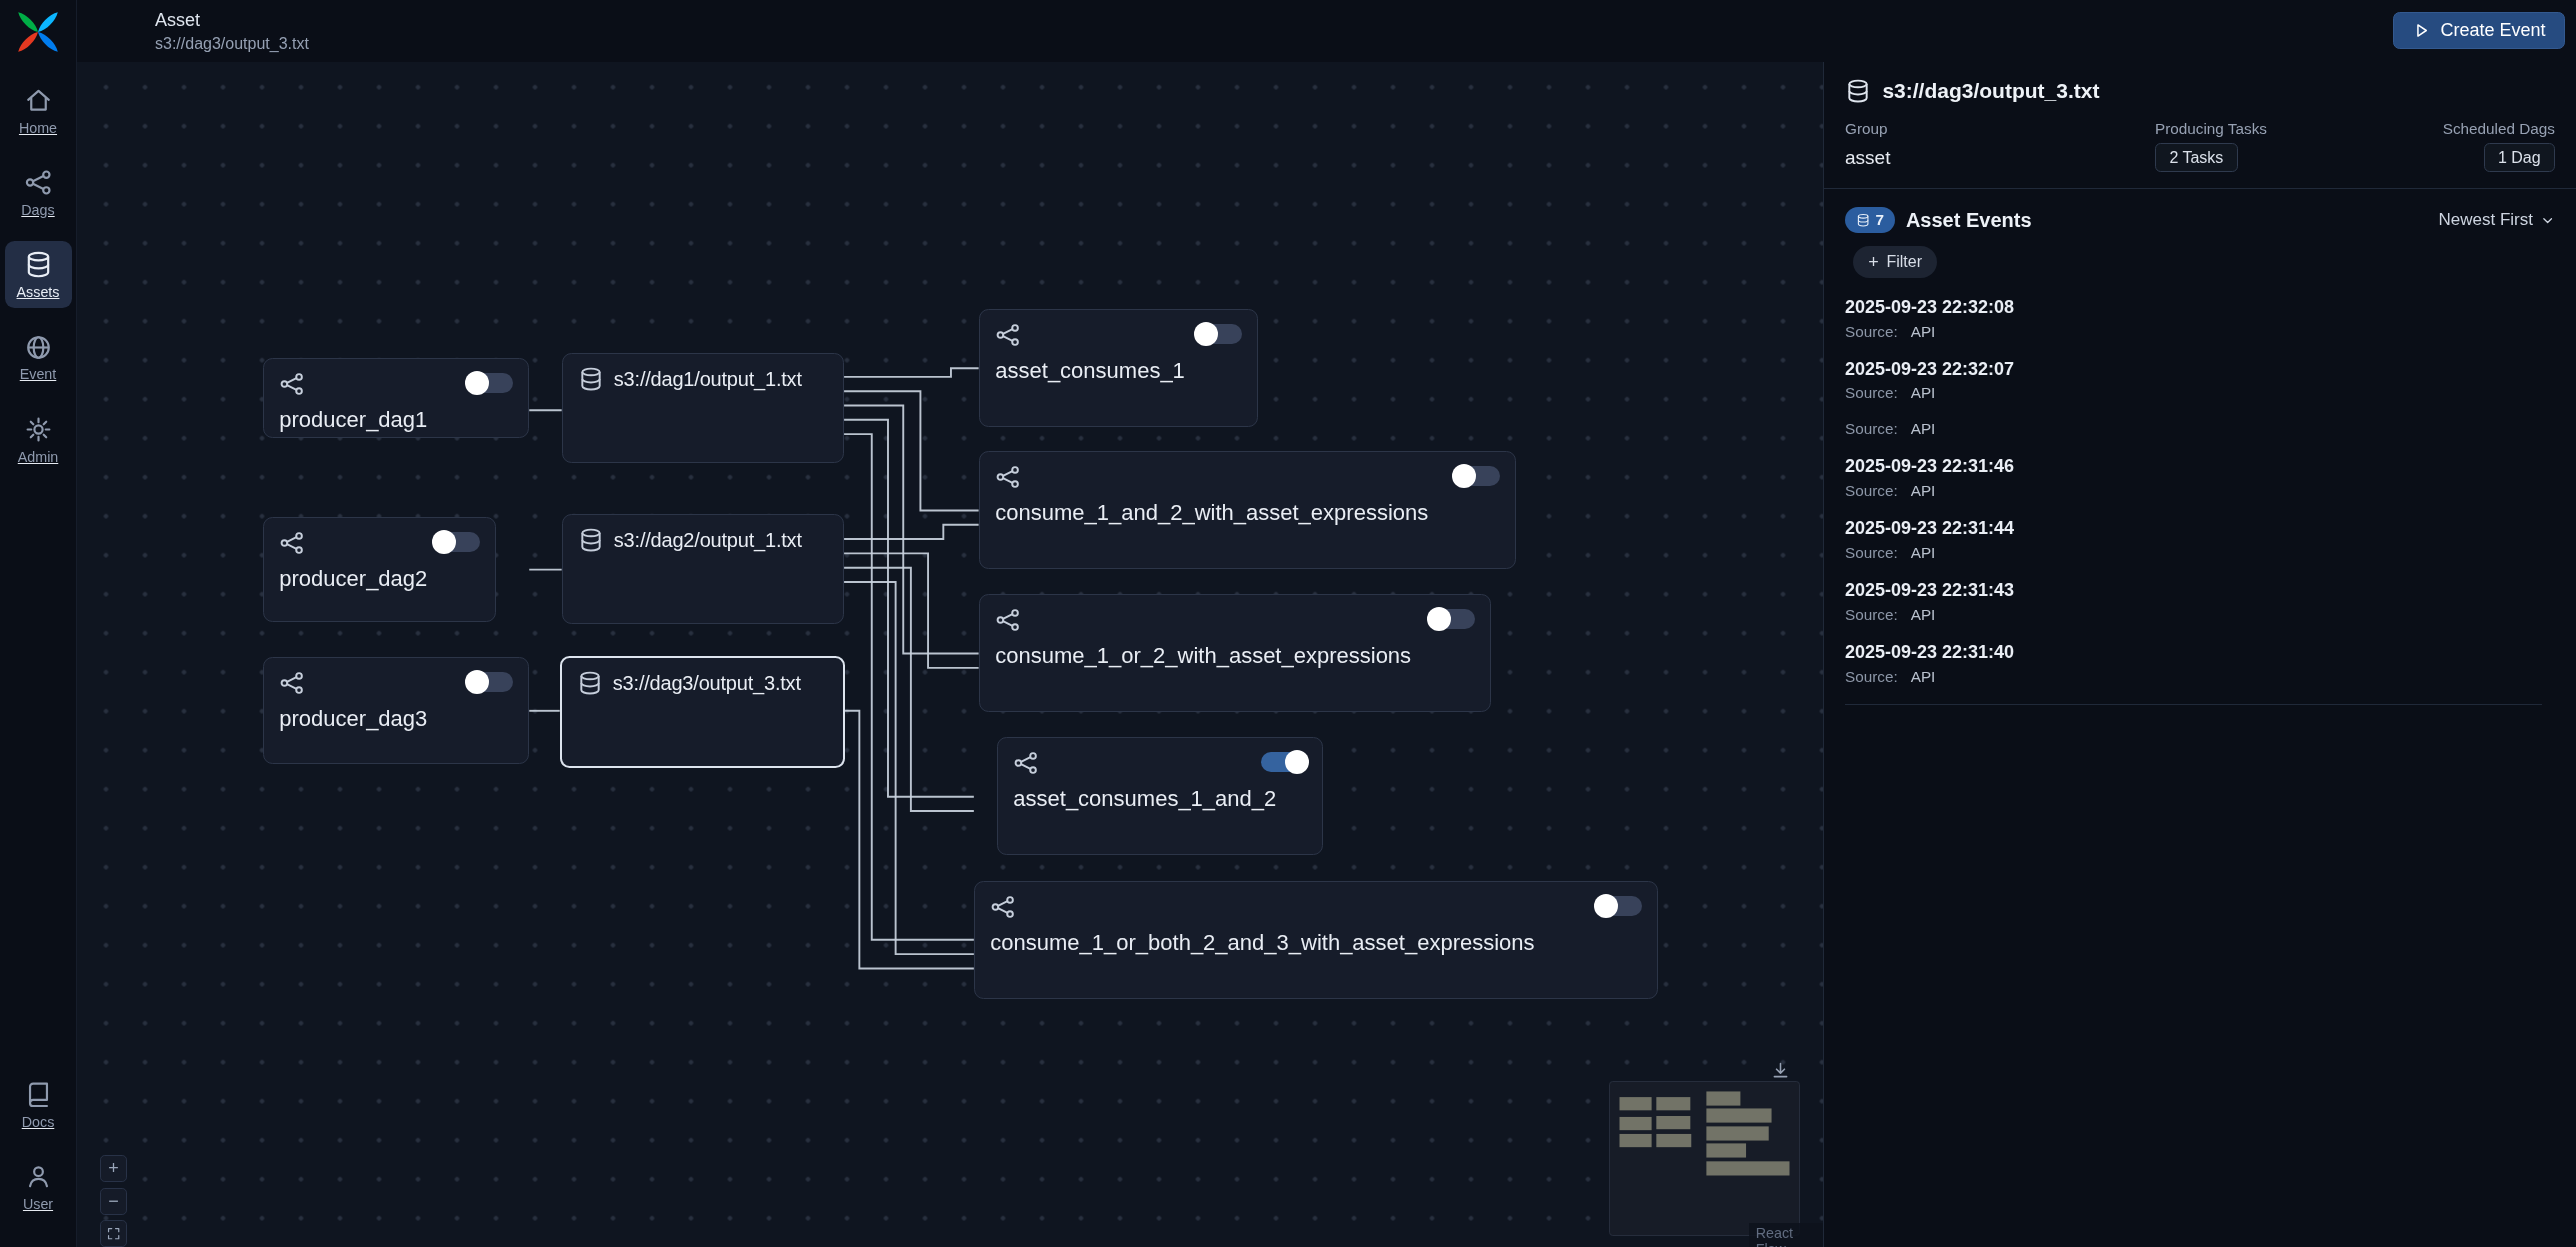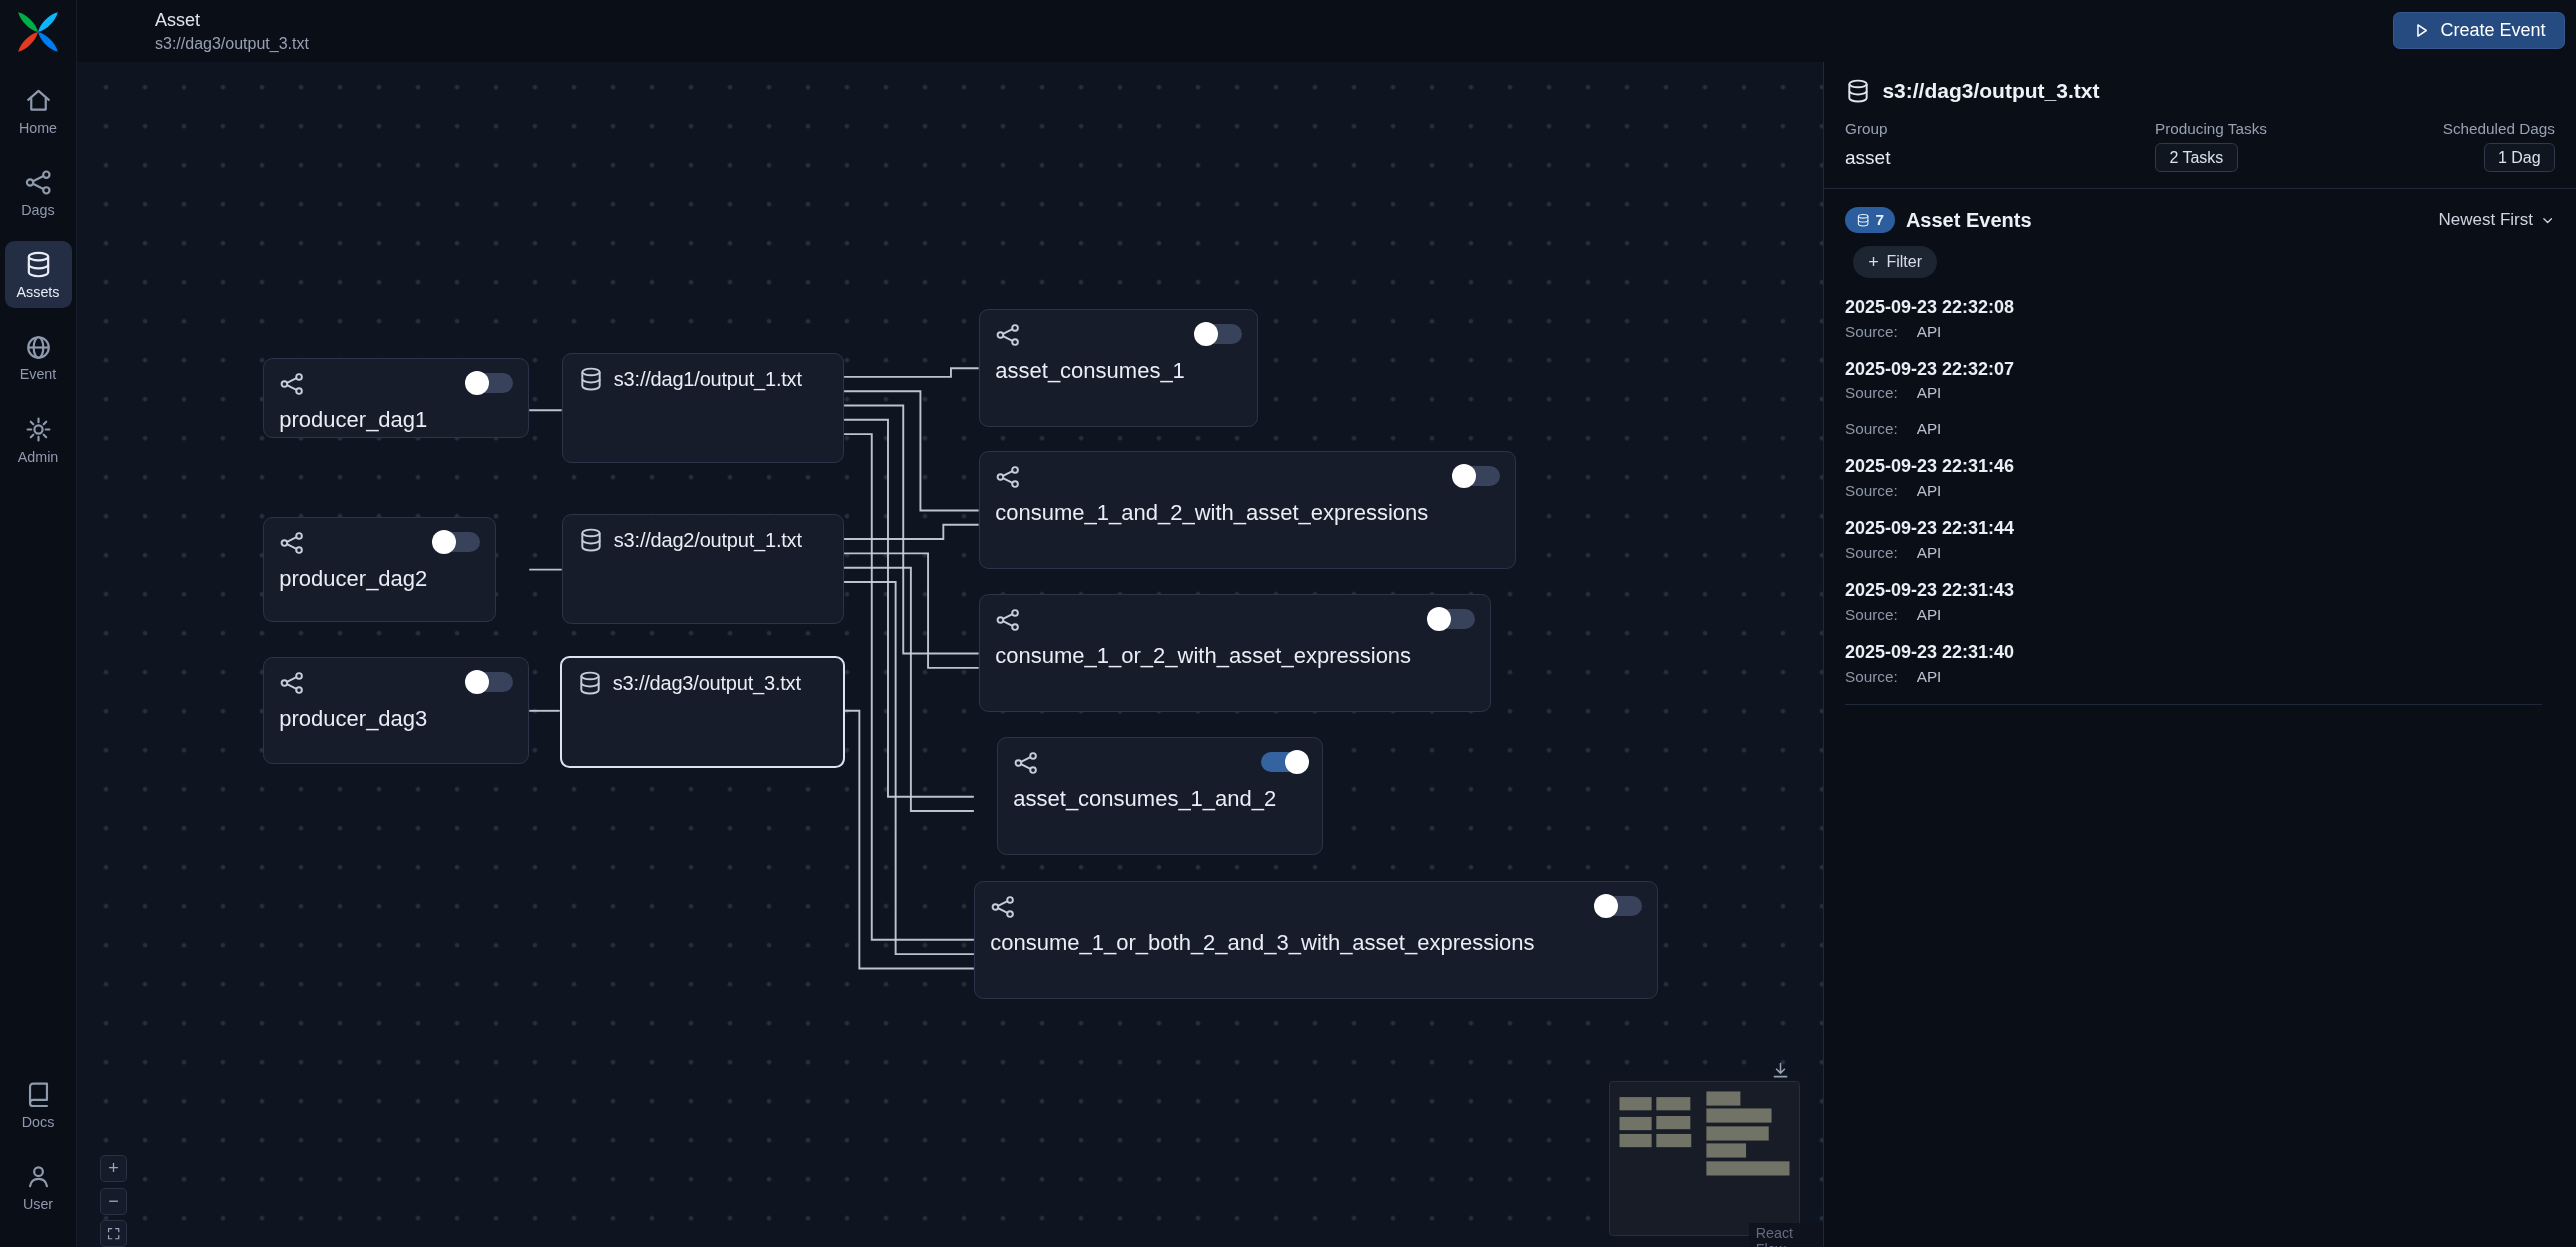--- a/index.html
+++ b/index.html
@@ -2,21 +2,21 @@
 <html><head>
 <meta charset="utf-8">
 <style>
   * { margin:0; padding:0; box-sizing:border-box; }
   body { background:#0b0f18; font-family:"Liberation Sans", sans-serif; }
   .app { position:relative; width:2576px; height:1248px; overflow:hidden; background:#0b0f18; color:#e7ebf2; }
 
   
   .sidebar { position:absolute; left:0; top:0; width:77px; height:1248px; background:#0a0e17;
              border-right:1px solid #161d2b; display:flex; flex-direction:column; align-items:center;
-             padding:9.5px 0 13.4px 0; z-index:6; }
+             padding:9.5px 0 13.4px 0; z-index:6;text-decoration:underline; }
   .logo { width:44px; height:44px; margin-bottom:23px; cursor:pointer; }
   .nav-item { width:67px; display:flex; flex-direction:column; align-items:center; gap:4.8px;
               padding:9.5px 0 7.6px 0; margin-bottom:15.3px; border-radius:9.5px; color:#8f9aae;
               font-size:14.3px; cursor:pointer; }
   .nav-item svg { width:29px; height:29px; }
   .nav-item.active { background:#232e45; color:#e9eef6; }
   .nav-spacer { flex:1; }
 
   
   .topbar { position:absolute; left:77px; right:0; top:0; height:62px; background:#0a0e17; z-index:5; }
@@ -84,21 +84,21 @@
   .events-title { font-size:20px; font-weight:700; color:#edf1f7; }
   .sort { margin-left:auto; display:flex; align-items:center; gap:6.7px; font-size:17px; color:#cdd4e0; cursor:pointer; }
   .sort svg { width:15.3px; height:15.3px; }
   .filter-btn { margin:13.4px 0 0 29px; display:inline-flex; align-items:center; gap:7.6px; background:#1d2432;
                 border-radius:16px; padding:6.7px 15.3px; font-size:16px; color:#d8dee8; cursor:pointer; }
   .filter-plus { font-size:18px; line-height:1; color:#d8dee8; }
 
   .events-list { padding:19px 34px 0 21px; }
   .event { margin-bottom:18px; }
   .event-ts { font-size:18px; font-weight:700; color:#eaeef5; }
-  .event-src { margin-top:4.8px; font-size:15.3px; color:#8d97a8; display:flex; gap:19px; }
+  .event-src { margin-top:4.8px; font-size:15.3px; color:#8d97a8; display:flex; gap:13px; }
   .src-val { color:#b9c1ce; }
   .list-divider { height:1px; background:#202939; margin-top:2.9px; }
 
   .defs { position:absolute; width:0; height:0; overflow:hidden; }
 </style>
 </head>
 <body>
 
 <svg class="defs" aria-hidden="true">
   <defs>

